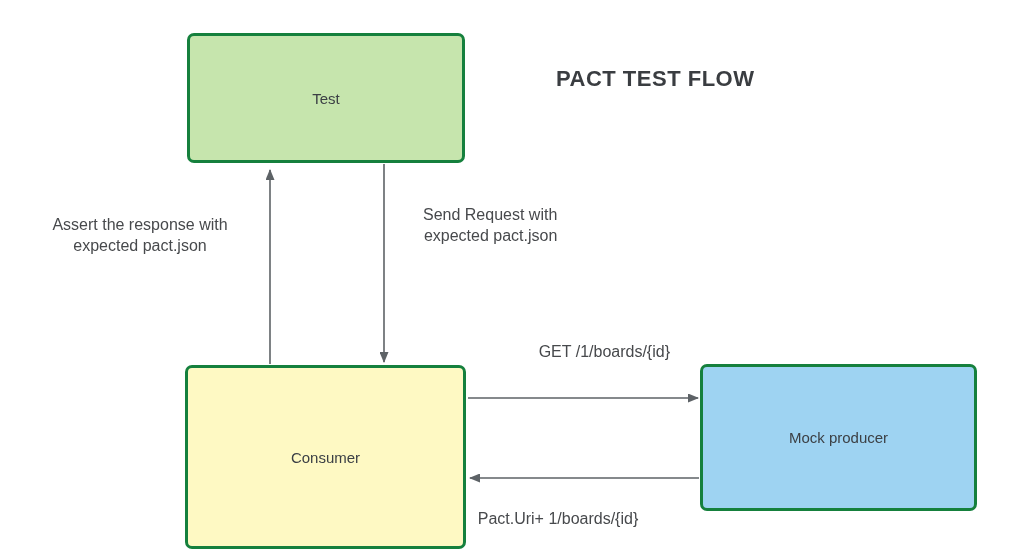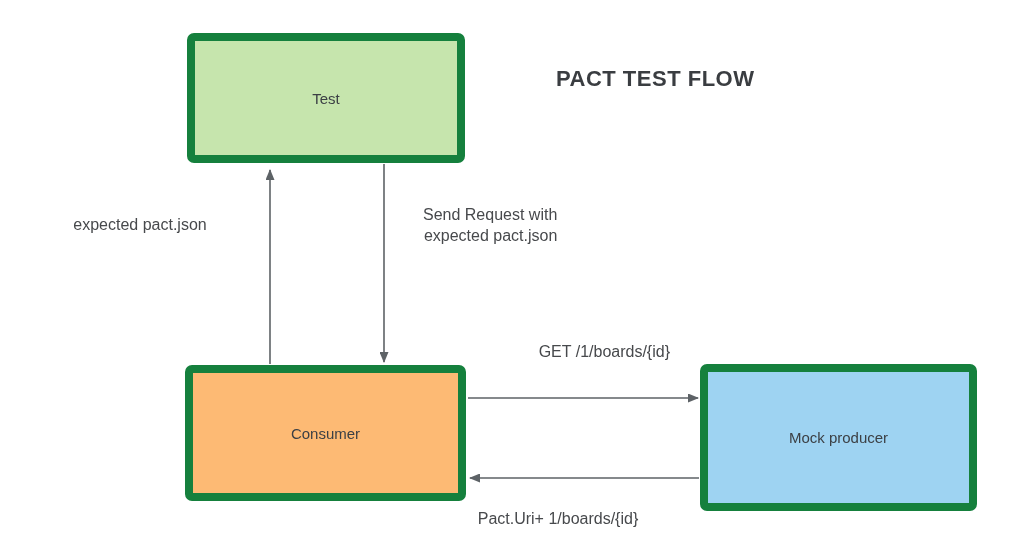--- a/index.html
+++ b/index.html
@@ -7,30 +7,30 @@
     position: relative;
     width: 1024px;
     height: 559px;
     background: #ffffff;
     font-family: "Liberation Sans", sans-serif;
     overflow: hidden;
   }
   .node {
     position: absolute;
     box-sizing: border-box;
-    border: 8px solid #15803d;
+    border: 3px solid #15803d;
     border-radius: 7px;
     display: flex;
     align-items: center;
     justify-content: center;
     font-size: 15px;
     color: #3c4045;
   }
   .node-test     { left: 187px; top: 33px;  width: 278px; height: 130px; background: #c6e5ad; }
-  .node-consumer { left: 185px; top: 365px; width: 281px; height: 136px; background: #fdba74; }
+  .node-consumer { left: 185px; top: 365px; width: 281px; height: 184px; background: #fef9c3; }
   .node-mock     { left: 700px; top: 364px; width: 277px; height: 147px; background: #9ed3f2; }
   .diagram-title {
     position: absolute;
     left: 556px; top: 66px;
     width: 300px;
     font-size: 22px;
     font-weight: bold;
     letter-spacing: 0.5px;
     color: #3a3d41;
     white-space: nowrap;
@@ -79,20 +79,21 @@
     <span>Test</span>
   </div>
   <div class="node node-consumer">
     <span>Consumer</span>
   </div>
   <div class="node node-mock">
     <span>Mock producer</span>
   </div>
 
   <div class="edge-label lbl-assert">
+    <span>Assert the response with</span>
     <span>expected pact.json</span>
   </div>
   <div class="edge-label lbl-send">
     <span>Send Request with</span>
     <span>expected pact.json</span>
   </div>
   <div class="edge-label lbl-get">GET /1/boards/{id}</div>
   <div class="edge-label lbl-pact">Pact.Uri+ 1/boards/{id}</div>
 
 </div>

